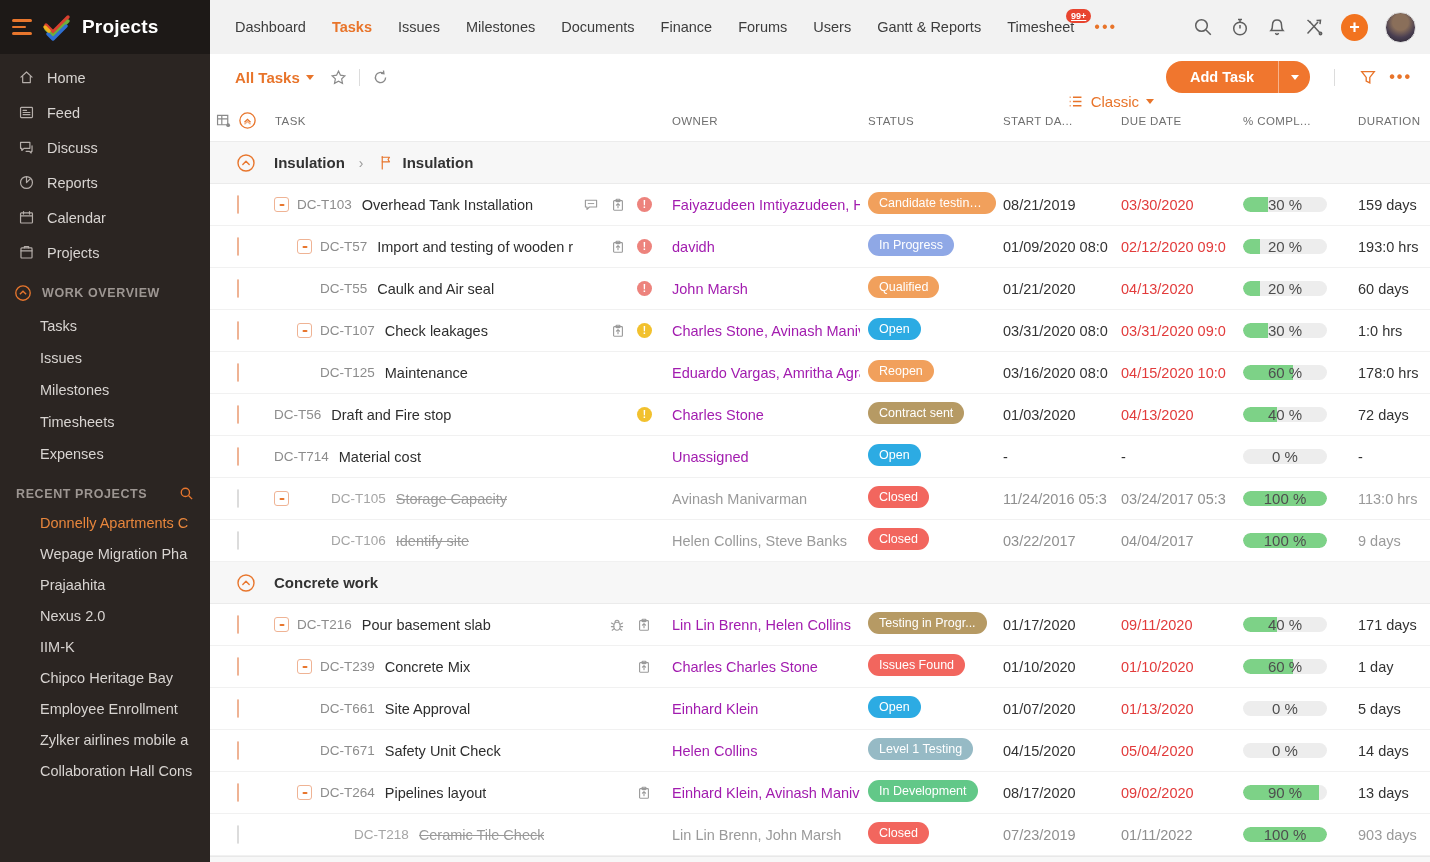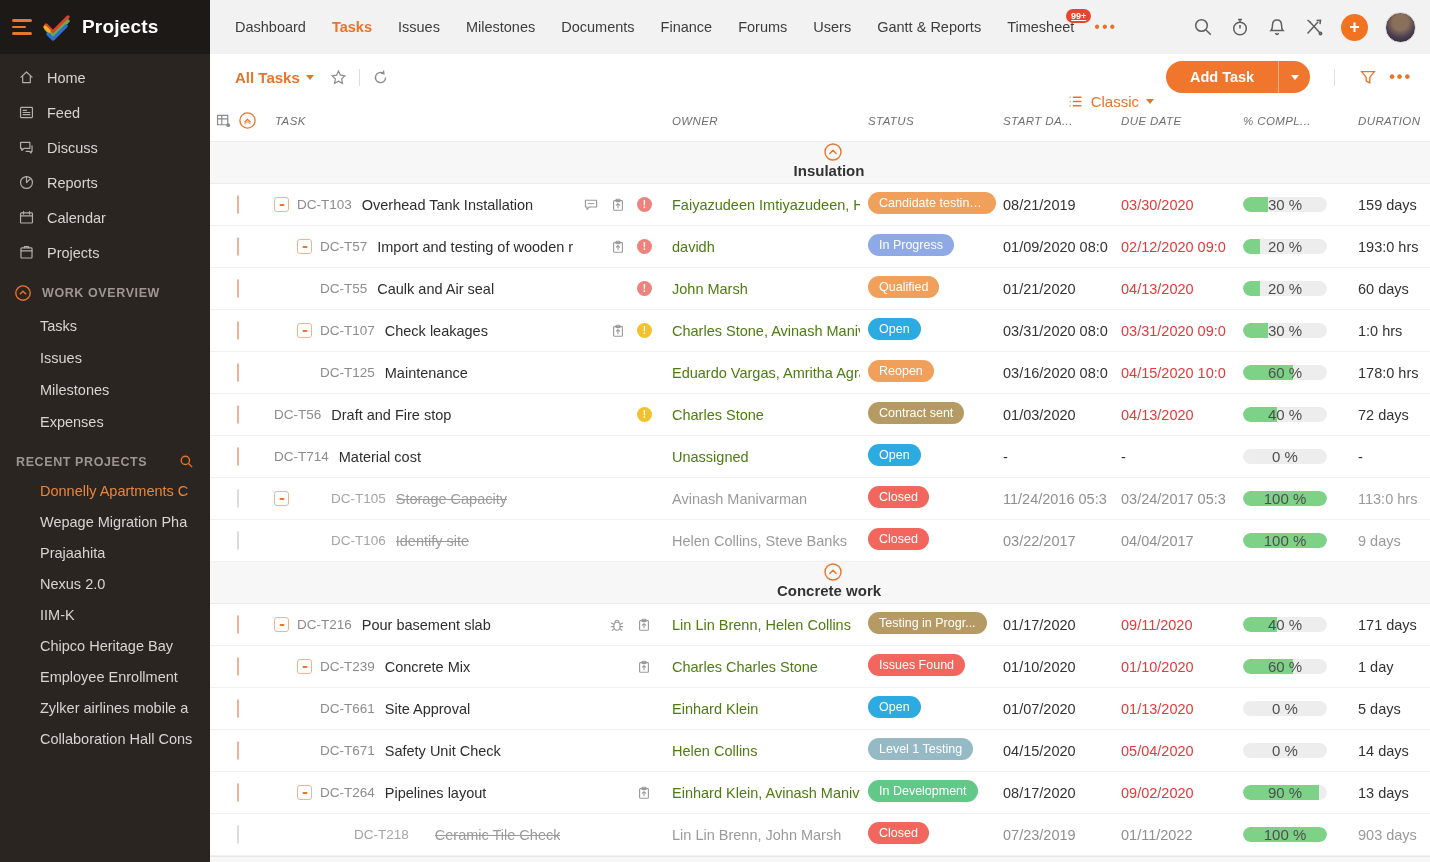--- a/index.html
+++ b/index.html
@@ -51,55 +51,55 @@
   .layout-picker svg { width:17px; height:17px; }
   .add-task { display:flex; cursor:pointer; }
   .add-task .lbl { background:#f0762e; color:#fff; font-size:14.5px; font-weight:bold; padding:8px 24px; border-radius:17px 0 0 17px; }
   .add-task .dd { background:#f0762e; border-left:1px solid rgba(255,255,255,.45); border-radius:0 17px 17px 0; width:32px; display:flex; align-items:center; justify-content:center; color:#fff; }
   .funnel-icon, .more-dots { color:#e8742a; cursor:pointer; display:flex; }
   .funnel-icon svg { width:18px; height:18px; }
   .more-dots { font-size:16px; letter-spacing:2px; font-weight:bold; }
 
   
   .grid { flex:1; display:flex; flex-direction:column; min-height:0; }
-  .thead { height:42px; display:flex; align-items:center; border-bottom:1px solid #ececec; color:#6f6f6f; font-size:11.5px; letter-spacing:.4px; flex-shrink:0;font-style:italic; }
+  .thead { height:42px; display:flex; align-items:center; border-bottom:1px solid #ececec; color:#6f6f6f; font-size:11.5px; letter-spacing:.4px; flex-shrink:0; }
   .thead .hicons { width:56px; display:flex; gap:6px; padding-left:5px; align-items:center; }
   .thead .hicons svg { width:17px; height:17px; color:#8a8a8a; cursor:pointer; }
   .thead .hicons svg.orange { color:#e8762d; width:19px; height:19px; }
 
   .c-sel { width:56px; padding-left:27px; flex-shrink:0; }
   .c-task { width:394px; display:flex; align-items:center; min-width:0; flex-shrink:0; padding-right:8px; }
   .c-owner { width:200px; padding-left:12px; flex-shrink:0; white-space:nowrap; overflow:hidden; }
   .c-status { width:136px; padding-left:8px; flex-shrink:0; }
   .c-start { width:118px; padding-left:7px; flex-shrink:0; white-space:nowrap; overflow:hidden; }
   .c-due { width:120px; padding-left:7px; flex-shrink:0; white-space:nowrap; overflow:hidden; }
   .c-pct { width:116px; padding-left:9px; flex-shrink:0; }
   .c-dur { width:80px; padding-left:8px; flex-shrink:0; white-space:nowrap; }
 
-  .group-row { height:42px; background:#f7f7f7; border-bottom:1px solid #ebebeb; display:flex; align-items:center; flex-shrink:0;flex-direction:column; }
+  .group-row { height:42px; background:#f7f7f7; border-bottom:1px solid #ebebeb; display:flex; align-items:center; flex-shrink:0; }
   .group-row .chev { margin-left:26px; width:20px; height:20px; color:#e8762d; cursor:pointer; flex-shrink:0; }
   .group-name { margin-left:18px; font-size:15px; font-weight:bold; color:#333; }
   .crumb-sep { margin:0 14px; color:#999; font-size:14px; }
   .flag-icon { width:17px; height:17px; color:#e8762d; margin-right:8px; }
 
   .task-row { height:42px; border-bottom:1px solid #f1f1f1; display:flex; align-items:center; flex-shrink:0; background:#fff; }
   .cb { width:17px; height:17px; border:1.5px solid #efb394; border-radius:3px; background:#fff; cursor:pointer; }
   .task-row.done .cb { border-color:#dcdcdc; }
   .expand { width:15px; height:15px; border:1.5px solid #efb394; border-radius:3px; margin-right:8px; position:relative; cursor:pointer; flex-shrink:0; }
   .expand::after { content:""; position:absolute; left:50%; top:50%; transform:translate(-50%,-50%); width:5px; height:2px; background:#e8762d; border-radius:1px; }
   .tid { color:#8c8c8c; font-size:13.5px; margin-right:10px; white-space:nowrap; flex-shrink:0; }
   .ttitle { color:#2e2e2e; font-size:14.5px; font-weight:500; white-space:nowrap; overflow:hidden; text-overflow:ellipsis; }
   .task-row.done .tid { color:#a5a5a5;margin-left:34px; }
   .task-row.done .ttitle { color:#9a9a9a; text-decoration:line-through; font-weight:normal; }
   .tmeta { margin-left:auto; display:flex; align-items:center; gap:11px; padding-left:8px; flex-shrink:0; }
   .tmeta svg { width:16px; height:16px; color:#9a9a9a; cursor:pointer; }
   .prio { width:15px; height:15px; border-radius:50%; color:#fff; font-size:10px; font-weight:bold; display:flex; align-items:center; justify-content:center; line-height:1; }
   .prio.red { background:#ed837d; }
   .prio.yellow { background:#f2c12e; }
-  .owner-txt { font-size:14.5px; color:#4d7c0f; }
+  .owner-txt { font-size:14.5px; color:#a21caf; }
   .task-row.done .owner-txt { color:#9a9a9a; }
   .badge { display:inline-block; color:#fff; font-size:12.5px; padding:4px 11px; border-radius:13px; white-space:nowrap; max-width:128px; overflow:hidden; text-overflow:ellipsis; }
   .dt { font-size:14.5px; color:#333; }
   .dt.red { color:#e23b3b; }
   .task-row.done .dt { color:#8f8f8f; }
   .pbar { width:84px; height:15px; background:#ededed; border-radius:8px; position:relative; overflow:hidden; }
   .pfill { position:absolute; left:0; top:0; bottom:0; background:#7dd287; border-radius:8px 0 0 8px; }
   .plab { position:absolute; inset:0; display:flex; align-items:center; justify-content:center; font-size:15px; color:#4e4e4e; }
   .dur { font-size:14.5px; color:#333; }
   .task-row.done .dur { color:#9a9a9a; }
@@ -175,20 +175,21 @@
         <svg viewBox="0 0 20 20" fill="none" stroke="currentColor" stroke-width="1.5">
             <circle cx="10" cy="10" r="8"></circle>
             <path d="M6.5 11.5 L10 8 L13.5 11.5"></path>
           </svg>
         <span>WORK OVERVIEW</span>
       </div>
       <div id="side-work">
           <div class="side-sub">Tasks</div>
           <div class="side-sub">Issues</div>
           <div class="side-sub">Milestones</div>
+          <div class="side-sub">Timesheets</div>
           <div class="side-sub">Expenses</div>
         </div>
       <div class="recent-head">
         <span>RECENT PROJECTS</span>
         <span class="sp"></span>
         <svg viewBox="0 0 20 20" fill="none" stroke="currentColor" stroke-width="1.8">
             <circle cx="8.5" cy="8.5" r="5.5"></circle>
             <path d="M13 13 L17.5 17.5"></path>
           </svg>
       </div>
@@ -650,21 +651,21 @@
             <span class="c-pct">
               <span class="pbar" style="display: block;">
                 <span class="pfill" style="width: 90%;"></span>
                 <span class="plab">90 %</span>
               </span>
             </span>
             <span class="c-dur"><span class="dur">13 days</span></span>
           </div>
           <div class="task-row done">
             <span class="c-sel"><span class="cb"></span></span>
-            <span class="c-task" style="padding-left: 54px; gap: 16px;">
+            <span class="c-task" style="padding-left: 54px;">
               <span class="tid">DC-T218</span>
               <span class="ttitle">Ceramic Tile Check</span>
             </span>
             <span class="c-owner"><span class="owner-txt">Lin Lin Brenn, John Marsh</span></span>
             <span class="c-status"><span class="badge" style="background: rgb(242, 102, 94);">Closed</span></span>
             <span class="c-start"><span class="dt">07/23/2019</span></span>
             <span class="c-due"><span class="dt">01/11/2022</span></span>
             <span class="c-pct">
               <span class="pbar" style="display: block;">
                 <span class="pfill" style="width: 100%; border-radius: 8px;"></span>

